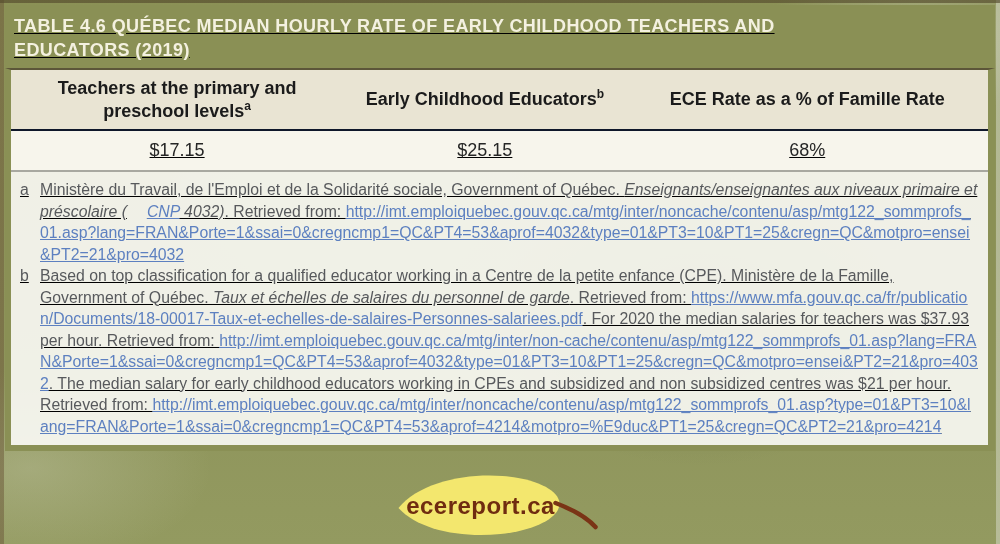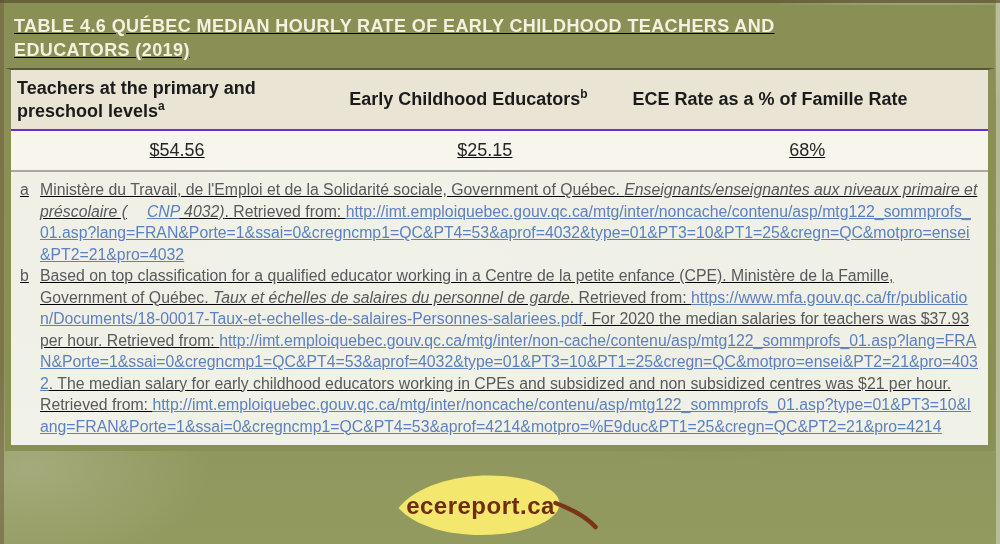--- a/index.html
+++ b/index.html
@@ -35,23 +35,23 @@
     border-left:6px solid #8a9055;
     border-right:7px solid #8a9055;
     border-bottom:6px solid #8a9055;
     border-top:2px solid #5c5639;
   }
 
   .grid3 { display:grid; grid-template-columns:34% 29% 37%; }
 
   .header-row {
     background:#e9e4d3; min-height:61px; box-sizing:border-box;
-    align-items:center; 
+    align-items:center; text-align:center;
     color:#1b1b1b; font-weight:bold; font-size:18px; line-height:23px;
-    border-bottom:2px solid #6d28d9;
+    border-bottom:2px solid #0f172a;
   }
   .header-cell { padding:2px 6px; }
   .header-cell .wrap { display:inline-block; max-width:280px; }
   .header-cell sup { font-size:12px; line-height:0; }
 
   .data-row {
     background:#f7f5ec; height:39px; align-items:center; text-align:center;
     color:#262626; font-size:18px;
     border-bottom:2px solid #a8a8a0;
   }
@@ -92,21 +92,21 @@
       </div>
       <div class="header-cell">
         <span class="wrap"><span>Early Childhood Educators</span><sup>b</sup></span>
       </div>
       <div class="header-cell">
         <span class="wrap" style="max-width:360px;"><span>ECE Rate as a % of Famille Rate</span></span>
       </div>
     </div>
 
     <div class="data-row grid3">
-      <div>$54.56</div>
+      <div>$17.15</div>
       <div>$25.15</div>
       <div>68%</div>
     </div>
 
     <div class="footnotes">
       <div class="footnote">
         <span class="fn-marker">a</span>
         <span class="fn-text"><span class="seg plain">Ministère du Travail, de l'Emploi et de la Solidarité sociale, Government of Québec. </span><span class="seg italic">Enseignants/enseignantes aux niveaux primaire et préscolaire (</span><a class="seg italic-link" href="#">CNP</a><span class="seg italic"> 4032)</span><span class="seg plain">. Retrieved from: </span><a class="seg link" href="#">http://imt.emploiquebec.gouv.qc.ca/mtg/inter/noncache/contenu/asp/mtg122_sommprofs_01.asp?lang=FRAN&amp;Porte=1&amp;ssai=0&amp;cregncmp1=QC&amp;PT4=53&amp;aprof=4032&amp;type=01&amp;PT3=10&amp;PT1=25&amp;cregn=QC&amp;motpro=ensei&amp;PT2=21&amp;pro=4032</a></span>
       </div>
       <div class="footnote">

